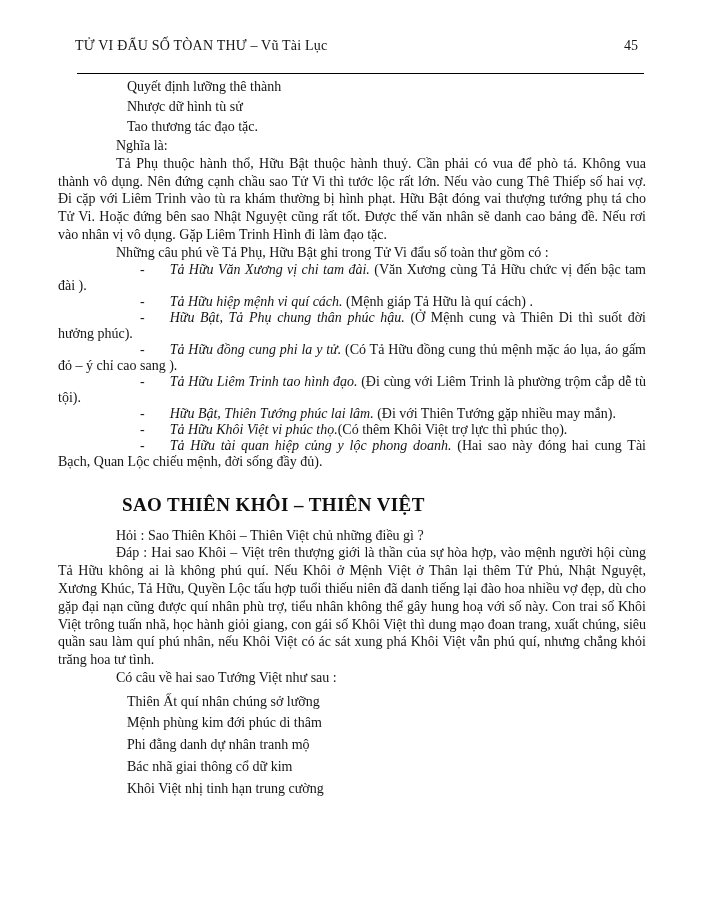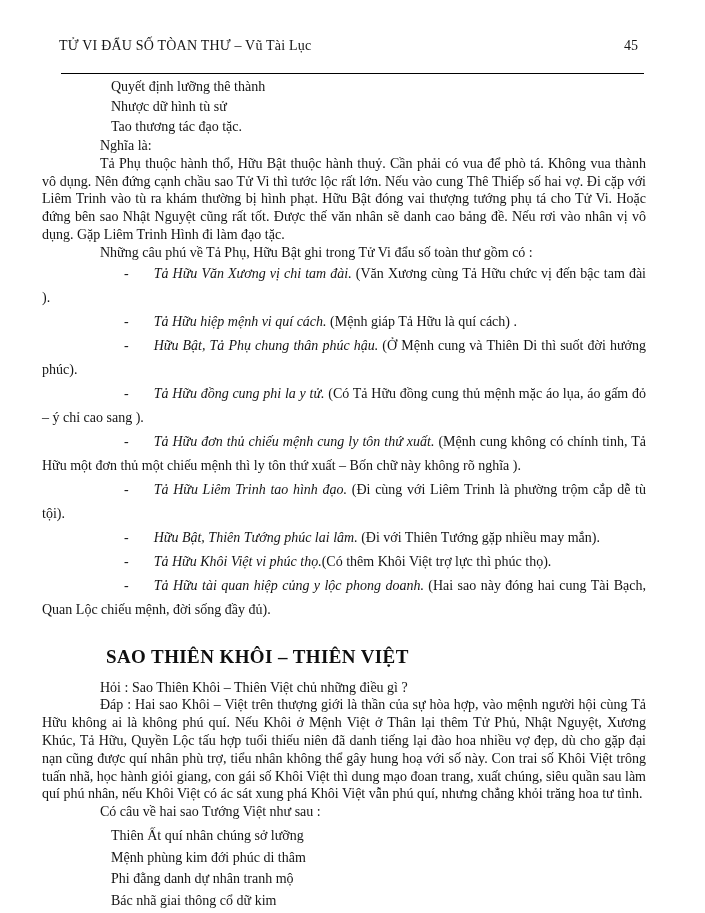--- a/index.html
+++ b/index.html
@@ -8,21 +8,21 @@
     background: #f2f2f0;
     font-family: "Liberation Serif", "DejaVu Serif", serif;
   }
   .page {
     position: relative;
     width: 705px; height: 913px;
     background: #ffffff;
     color: #141414;
     overflow: hidden;
     box-sizing: border-box;
-    padding: 38px 59px 0 42px;
+    padding: 38px 59px 0 58px;
   }
   .page-header {
     display: flex;
     justify-content: space-between;
     align-items: baseline;
     font-size: 14px;
     padding-left: 17px;
     padding-right: 8px;
   }
   .page-header .title { letter-spacing: 0.2px; }
@@ -41,21 +41,21 @@
   p.body-par {
     margin: 0;
     font-size: 14px;
     line-height: 17.8px;
     text-align: justify;
     text-indent: 58px;
   }
   p.bullet-par {
     margin: 0;
     font-size: 14px;
-    line-height: 24px;
+    line-height: 16px;
     text-align: justify;
     text-indent: 82px;
   }
   .bullet-par .dash { padding-right: 25px; }
   .bullet-par .phrase { font-style: italic; }
   h2.section-heading {
     margin: 22px 0 9px 64px;
     font-size: 19px;
     line-height: 26px;
     font-weight: bold;
@@ -85,21 +85,20 @@
 
   <p class="body-par">Tả Phụ thuộc hành thổ, Hữu Bật thuộc hành thuỷ. Cần phải có vua để phò tá. Không vua thành vô dụng. Nên đứng cạnh chầu sao Tử Vi thì tước lộc rất lớn. Nếu vào cung Thê Thiếp số hai vợ. Đi cặp với Liêm Trinh vào tù ra khám thường bị hình phạt. Hữu Bật đóng vai thượng tướng phụ tá cho Tử Vi. Hoặc đứng bên sao Nhật Nguyệt cũng rất tốt. Được thế văn nhân sẽ danh cao bảng đề. Nếu rơi vào nhân vị vô dụng. Gặp Liêm Trinh Hình đi làm đạo tặc.</p>
 
   <p class="body-par">Những câu phú về Tả Phụ, Hữu Bật ghi trong Tử Vi đẩu số toàn thư gồm có :</p>
 
   <div>
     <p class="bullet-par"><span class="dash">-</span><span class="phrase">Tả Hữu Văn Xương vị chi tam đài.</span><span class="rest"> (Văn Xương cùng Tả Hữu chức vị đến bậc tam đài ).</span></p>
     <p class="bullet-par"><span class="dash">-</span><span class="phrase">Tả Hữu hiệp mệnh vi quí cách.</span><span class="rest"> (Mệnh giáp Tả Hữu là quí cách) .</span></p>
     <p class="bullet-par"><span class="dash">-</span><span class="phrase">Hữu Bật, Tả Phụ chung thân phúc hậu.</span><span class="rest"> (Ở Mệnh cung và Thiên Di thì suốt đời hưởng phúc).</span></p>
     <p class="bullet-par"><span class="dash">-</span><span class="phrase">Tả Hữu đồng cung phi la y tử.</span><span class="rest"> (Có Tả Hữu đồng cung thủ mệnh mặc áo lụa, áo gấm đỏ – ý chỉ cao sang ).</span></p>
-    <p class="bullet-par"><span class="dash">-</span><span class="phrase">Tả Hữu đơn thủ chiếu mệnh cung ly tôn thứ xuất.</span><span class="rest"> (Mệnh cung không có chính tinh, Tả Hữu một đơn thủ một chiếu mệnh thì ly tôn thứ xuất – Bốn chữ này không rõ nghĩa ).</span></p>
     <p class="bullet-par"><span class="dash">-</span><span class="phrase">Tả Hữu Liêm Trinh tao hình đạo.</span><span class="rest"> (Đi cùng với Liêm Trinh là phường trộm cắp dễ tù tội).</span></p>
     <p class="bullet-par"><span class="dash">-</span><span class="phrase">Hữu Bật, Thiên Tướng phúc lai lâm.</span><span class="rest"> (Đi với Thiên Tướng gặp nhiều may mắn).</span></p>
     <p class="bullet-par"><span class="dash">-</span><span class="phrase">Tả Hữu Khôi Việt vi phúc thọ.</span><span class="rest">(Có thêm Khôi Việt trợ lực thì phúc thọ).</span></p>
     <p class="bullet-par"><span class="dash">-</span><span class="phrase">Tả Hữu tài quan hiệp củng y lộc phong doanh.</span><span class="rest"> (Hai sao này đóng hai cung Tài Bạch, Quan Lộc chiếu mệnh, đời sống đầy đủ).</span></p>
   </div>
 
   <h2 class="section-heading">SAO THIÊN KHÔI – THIÊN VIỆT</h2>
 
   <p class="body-par">Hỏi : Sao Thiên Khôi – Thiên Việt chủ những điều gì ?</p>
 

